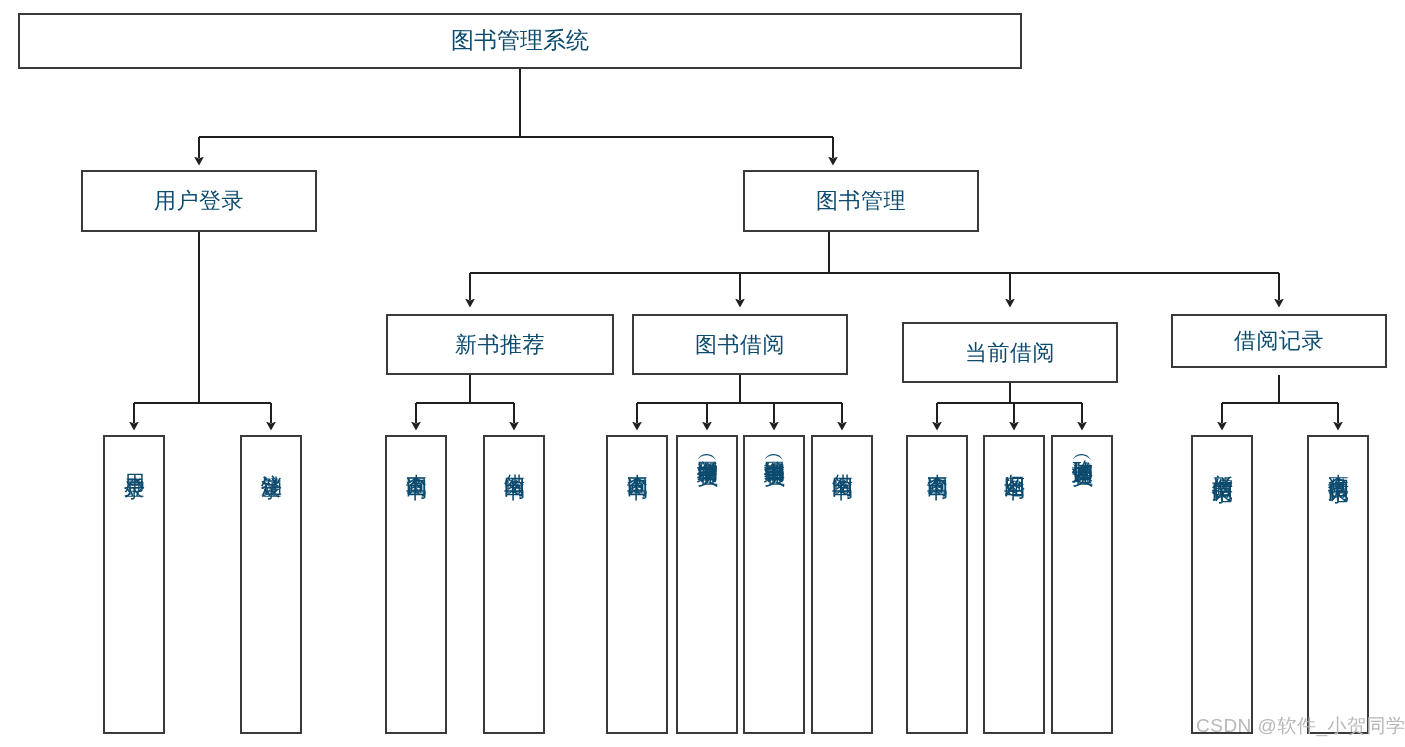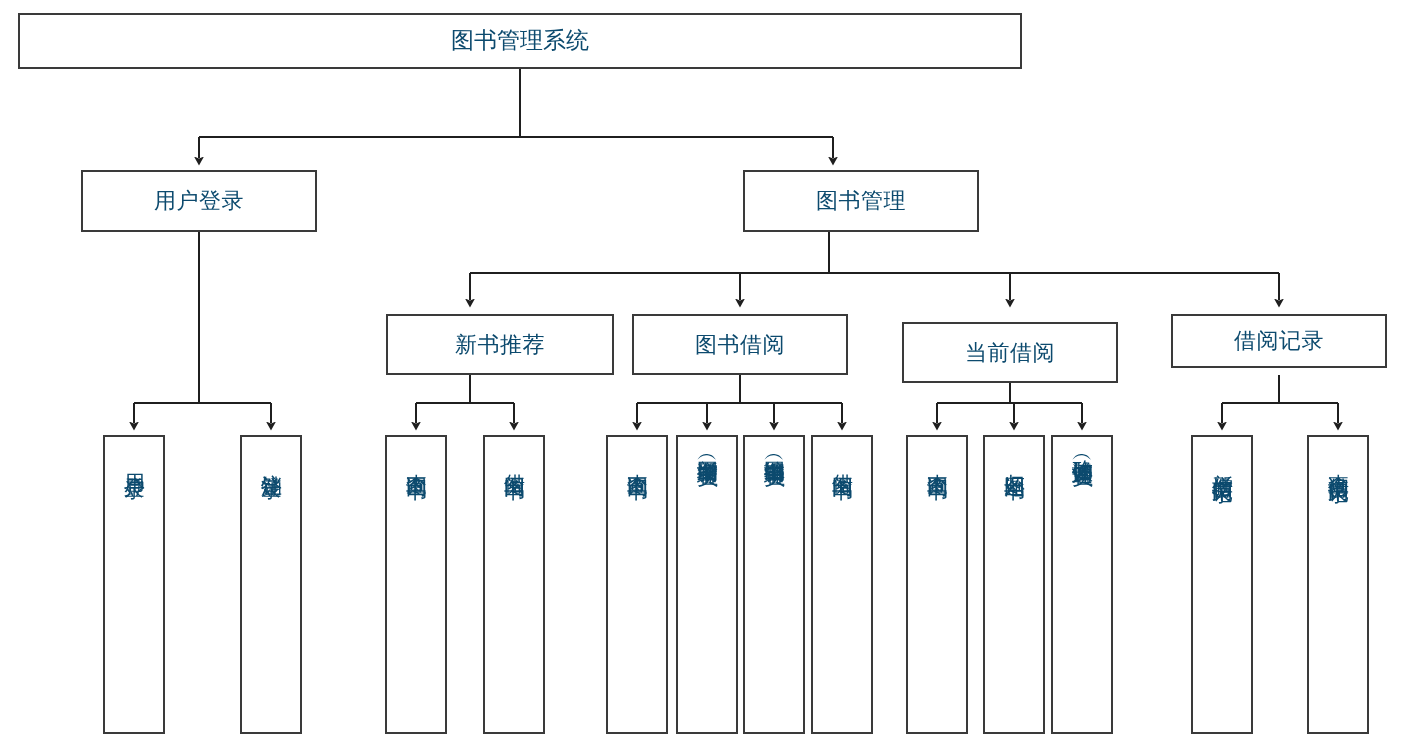--- a/index.html
+++ b/index.html
@@ -185,13 +185,14 @@
     <span class="vtext">确认归还（管理员）</span>
   </div>
 
   <div class="node v" style="left:1191px; top:435px; width:62px; height:299px;">
     <span class="vtext">新增借阅记录</span>
   </div>
   <div class="node v" style="left:1307px; top:435px; width:62px; height:299px;">
     <span class="vtext">查询借阅记录</span>
   </div>
 
+  <div class="watermark">CSDN @软件_小贺同学</div>
 </div>
 
 </body></html>

